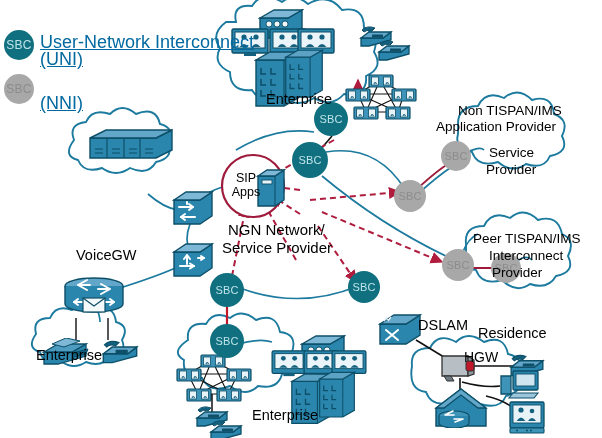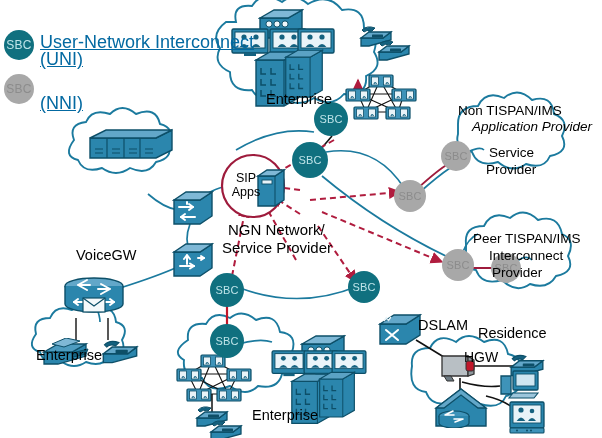--- a/index.html
+++ b/index.html
@@ -369,21 +369,21 @@
 
 <div class="lbl" style="left:229px;top:172px;font-size:12.5px;text-align:center;width:34px;">SIP</div>
 <div class="lbl" style="left:226px;top:186px;font-size:12.5px;text-align:center;width:40px;">Apps</div>
 
 <div class="lbl" style="left:228px;top:222px;font-size:15px;">NGN Network/</div>
 <div class="lbl" style="left:222px;top:240px;font-size:15px;">Service Provider</div>
 
 <div class="lbl" style="left:76px;top:248px;font-size:14.5px;text-align:right;">VoiceGW</div>
 
 <div class="lbl" style="left:458px;top:104px;font-size:13.5px;">Non TISPAN/IMS</div>
-<div class="lbl" style="left:472px;top:120px;font-size:13.5px;font-style:italic;">Application Provider</div>
+<div class="lbl" style="left:436px;top:120px;font-size:13.5px;">Application Provider</div>
 <div class="lbl" style="left:489px;top:146px;font-size:13.5px;">Service</div>
 <div class="lbl" style="left:486px;top:163px;font-size:13.5px;">Provider</div>
 
 <div class="lbl" style="left:473px;top:232px;font-size:13.5px;">Peer TISPAN/IMS</div>
 <div class="lbl" style="left:489px;top:249px;font-size:13.5px;">Interconnect</div>
 <div class="lbl" style="left:492px;top:266px;font-size:13.5px;">Provider</div>
 
 <div class="lbl" style="left:418px;top:318px;font-size:14.5px;">DSLAM</div>
 <div class="lbl" style="left:478px;top:326px;font-size:14.5px;">Residence</div>
 <div class="lbl" style="left:464px;top:350px;font-size:14px;">HGW</div>

